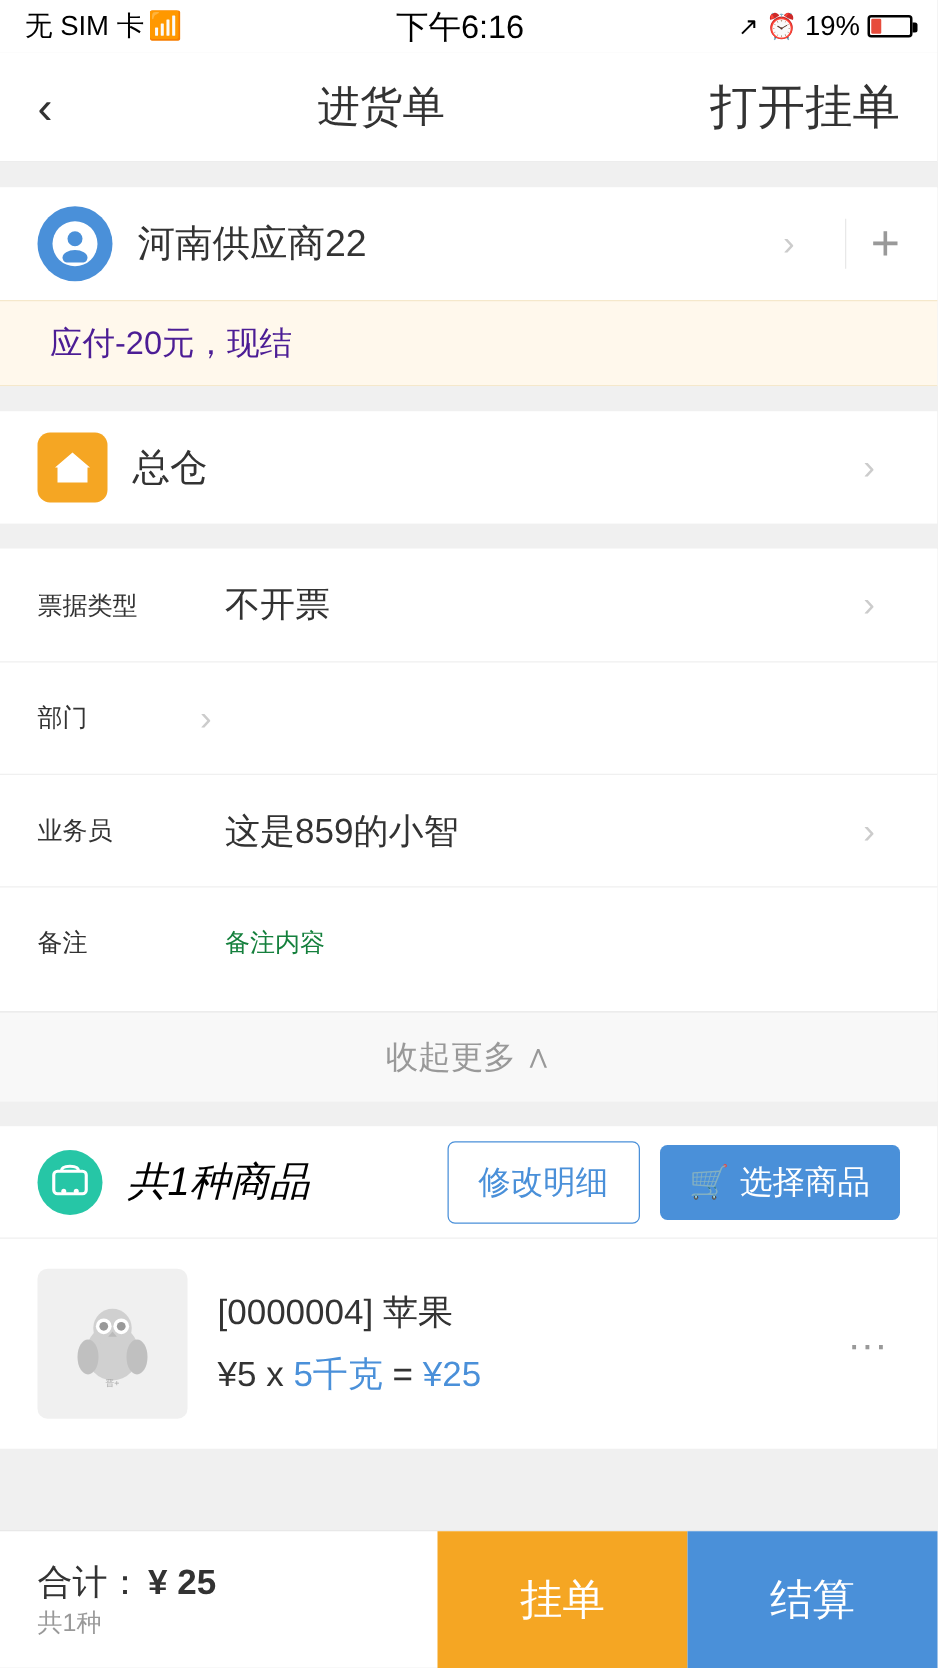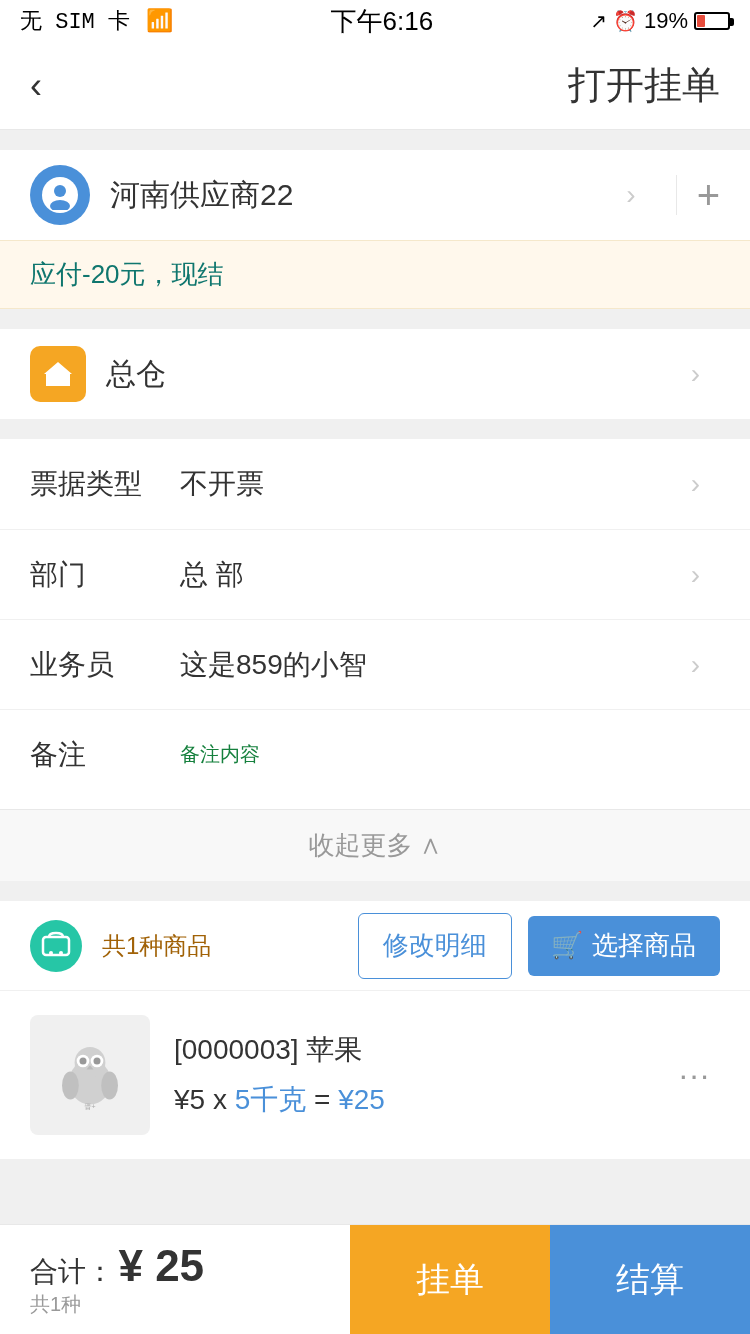--- a/index.html
+++ b/index.html
@@ -17,21 +17,21 @@
     .status-bar {
       width: 750px;
       height: 42px;
       background: #fff;
       display: flex;
       align-items: center;
       justify-content: space-between;
       padding: 0 20px;
       font-size: 24px;
     }
-    .status-left { display: flex; align-items: center; gap: 16px; color: #000; font-size: 22px; font-family: Liberation Mono, monospace; }
+    .status-left { display: flex; align-items: center; gap: 3px; color: #000; font-size: 22px; }
     .status-center { font-size: 26px; font-weight: 500; color: #000; }
     .status-right { display: flex; align-items: center; gap: 6px; font-size: 22px; color: #000; }
     .battery-icon {
       width: 36px; height: 18px; border: 2px solid #000; border-radius: 3px; position: relative;
       display: inline-block;
     }
     .battery-icon::after {
       content: '';
       position: absolute;
       right: -6px; top: 4px;
@@ -89,23 +89,23 @@
       display: flex; align-items: center; justify-content: center;
     }
     .supplier-name { flex: 1; font-size: 30px; color: #333; }
     .chevron-right { font-size: 28px; color: #ccc; margin-right: 20px; }
     .supplier-divider { width: 1px; height: 40px; background: #e8e8e8; margin: 0 20px; }
     .plus-btn { font-size: 40px; color: #999; cursor: pointer; }
 
     
     .warning-banner {
       background: #fff8ec;
-      padding: 16px 30px;
+      padding: 16px 40px;
       font-size: 26px;
-      color: #0f766e;
+      color: #4c1d95;
       border-top: 1px solid #f5e8cb;
       border-bottom: 1px solid #f5e8cb;
     }
 
     
     .warehouse-row {
       display: flex;
       align-items: center;
       padding: 0 30px;
       height: 90px;
@@ -120,21 +120,21 @@
 
     
     .form-row {
       display: flex;
       align-items: center;
       padding: 0 30px;
       height: 90px;
       background: #fff;
       border-top: 1px solid #f0f0f0;
     }
-    .form-label { font-size: 28px; color: #333; width: 130px; flex-shrink: 0; }
+    .form-label { font-size: 20px; color: #333; width: 130px; flex-shrink: 0; }
     .form-value { flex: 1; font-size: 28px; color: #333; padding-left: 20px; }
     .form-placeholder { flex: 1; font-size: 20px; color: #15803d; padding-left: 20px; }
 
     
     .collapse-row {
       background: #f8f8f8;
       height: 72px;
       display: flex;
       align-items: center;
       justify-content: center;
@@ -153,21 +153,21 @@
       align-items: center;
       padding: 0 30px;
       height: 90px;
       border-bottom: 1px solid #f0f0f0;
     }
     .product-count-icon {
       width: 52px; height: 52px; border-radius: 50%;
       background: #26c6a6; display: flex; align-items: center; justify-content: center;
       margin-right: 20px; flex-shrink: 0; font-size: 24px; color: #fff;
     }
-    .product-count-text { flex: 1; font-size: 24px; color: #a16207; }
+    .product-count-text { flex: 1; font-size: 32px; color: #000000; font-style: italic; }
     .btn-modify {
       height: 66px; padding: 0 24px;
       border: 1px solid #4a90d9; border-radius: 6px;
       background: #fff; color: #4a90d9; font-size: 26px;
       cursor: pointer; display: flex; align-items: center; justify-content: center;
       margin-right: 16px;
     }
     .btn-select {
       height: 60px; padding: 0 24px;
       border: none; border-radius: 6px;
@@ -204,21 +204,21 @@
       background: #fff;
       display: flex;
       align-items: center;
       border-top: 1px solid #e8e8e8;
     }
     .total-section {
       flex: 1;
       padding: 0 30px;
     }
     .total-label { font-size: 28px; color: #333; }
-    .total-amount { font-size: 44px; font-weight: bold; color: #333; }
+    .total-amount { font-size: 28px; font-weight: bold; color: #333; }
     .total-count { font-size: 20px; color: #999; }
     .btn-hang {
       width: 200px; height: 110px;
       background: #f5a623; color: #fff;
       font-size: 34px; border: none; cursor: pointer;
       display: flex; align-items: center; justify-content: center;
     }
     .btn-checkout {
       width: 200px; height: 110px;
       background: #4a90d9; color: #fff;
@@ -243,20 +243,21 @@
     <span style="font-size:20px;">⏰</span>
     <span>19%</span>
     <span class="battery-icon">
       <span class="battery-fill"></span>
     </span>
   </div>
 </div>
 
 <div class="nav-bar">
   <span class="nav-back">‹</span>
+  <span class="nav-title">进货单</span>
   <span class="nav-action">打开挂单</span>
 </div>
 
 <div class="section-divider"></div>
 
 <div class="card-section">
   <div class="supplier-row">
     <div class="supplier-avatar">
       <div class="supplier-avatar-inner">
         <svg width="30" height="30" viewBox="0 0 30 30">
@@ -293,21 +294,20 @@
 <div class="card-section">
 
   <div class="form-row" style="border-top: none;">
     <span class="form-label">票据类型</span>
     <span class="form-value">不开票</span>
     <span class="chevron-right">›</span>
   </div>
 
   <div class="form-row">
     <span class="form-label">部门</span>
-    <span class="form-value">总 部</span>
     <span class="chevron-right">›</span>
   </div>
 
   <div class="form-row">
     <span class="form-label">业务员</span>
     <span class="form-value">这是859的小智</span>
     <span class="chevron-right">›</span>
   </div>
 
   <div class="form-row">
@@ -355,21 +355,21 @@
         <polygon points="50,36 45,42 55,42" fill="#bbb"></polygon>
 
         <ellipse cx="22" cy="65" rx="12" ry="20" fill="#c0c0c0"></ellipse>
         <ellipse cx="78" cy="65" rx="12" ry="20" fill="#c0c0c0"></ellipse>
 
         <text x="50" y="98" text-anchor="middle" font-size="10" fill="#aaa">晋+</text>
       </svg>
     </div>
     <div class="product-info">
       <div class="product-name">
-        <span>[0000003]</span>
+        <span>[0000004]</span>
         <span>苹果</span>
       </div>
       <div class="product-price">
         <span>¥5</span>
         <span> x </span>
         <span class="price-highlight">5千克</span>
         <span> = </span>
         <span class="price-highlight">¥25</span>
       </div>
     </div>

